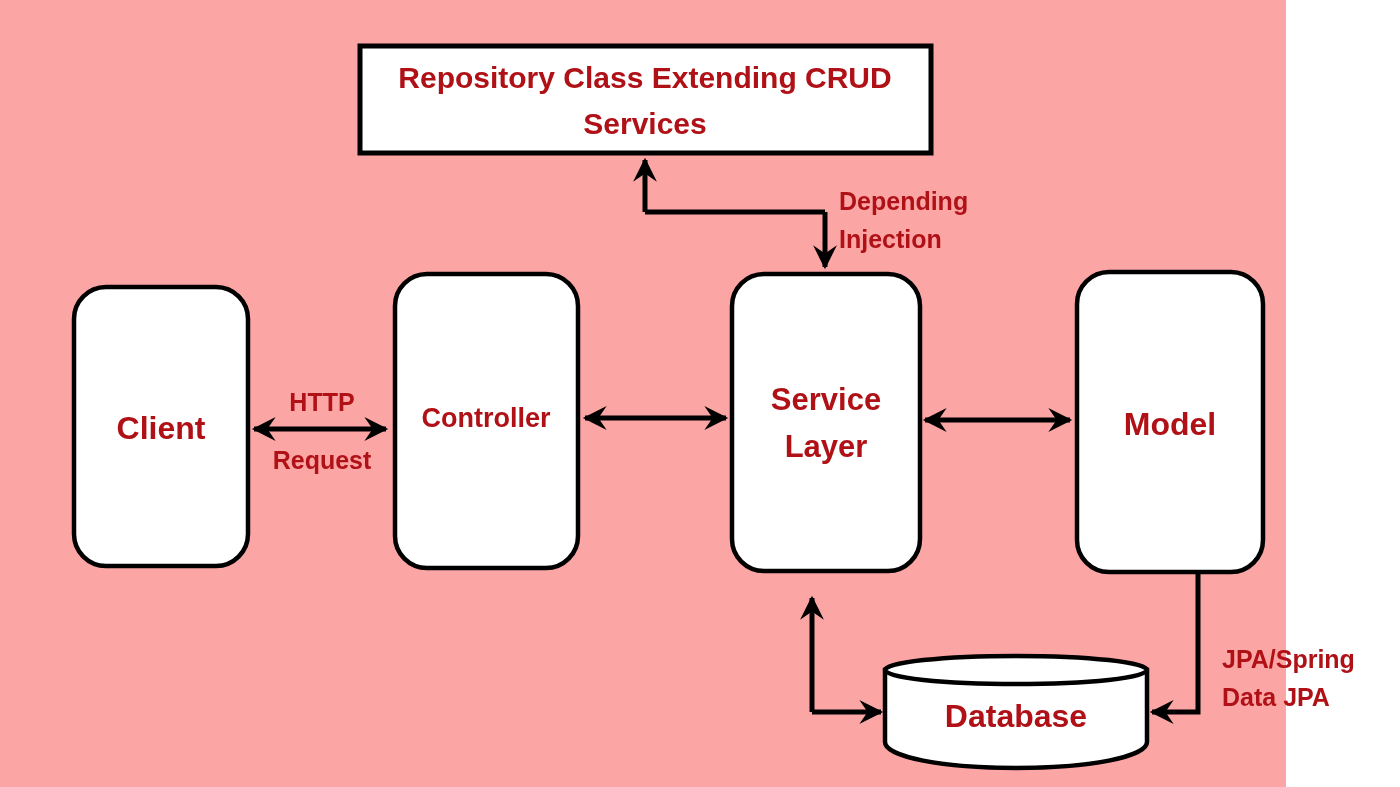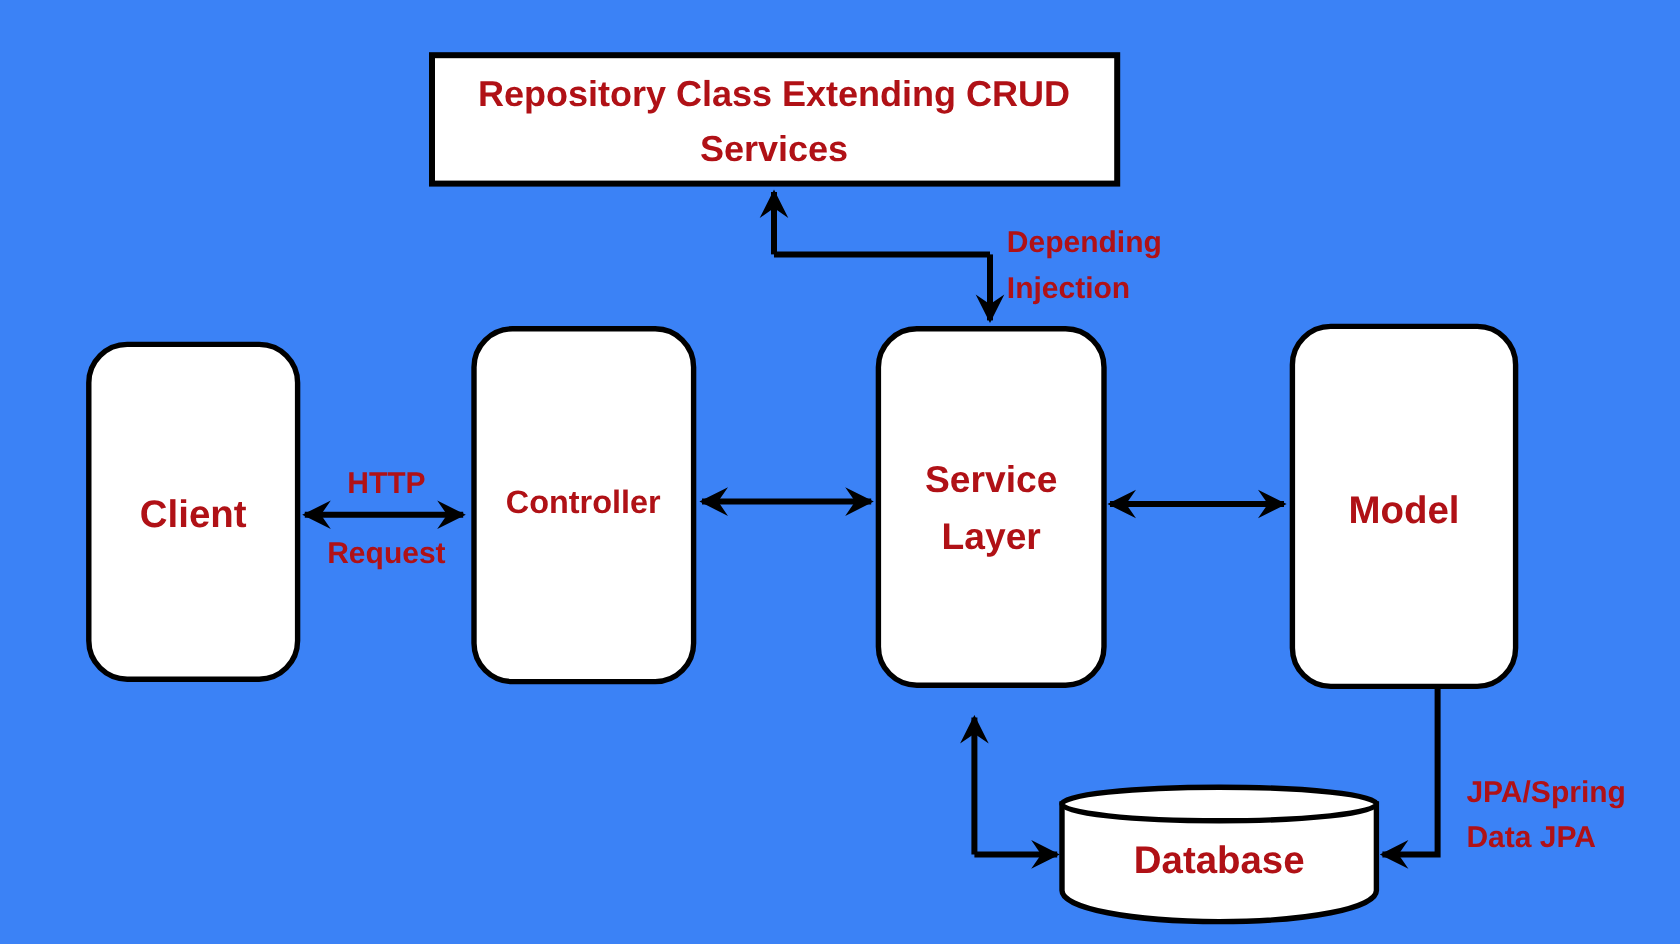--- a/index.html
+++ b/index.html
@@ -9,23 +9,23 @@
     background: #ffffff;
   }
   body {
     width: 1400px;
     height: 787px;
     font-family: "Liberation Sans", sans-serif;
     overflow: hidden;
   }
   #diagram-root {
     position: relative;
-    width: 1400px;
+    width: 1286px;
     height: 787px;
-    background: #3b82f6;
+    background: #fca5a5;
   }
   svg.diagram-canvas {
     position: absolute;
     top: 0;
     left: 0;
     width: 1400px;
     height: 787px;
     display: block;
   }
   .node-shape {

